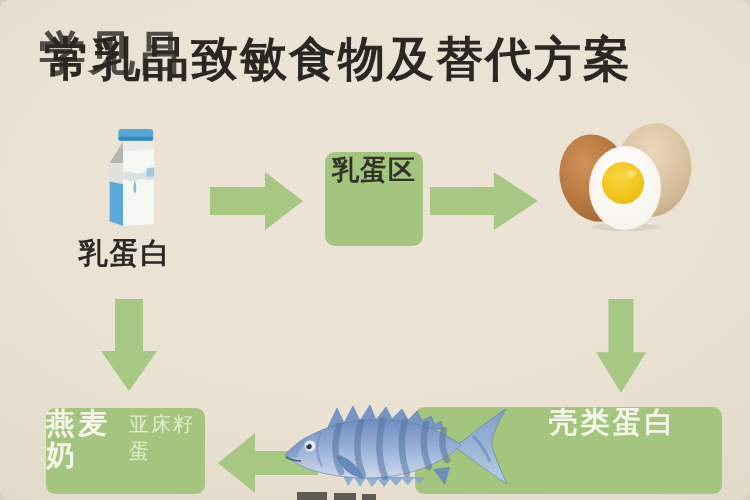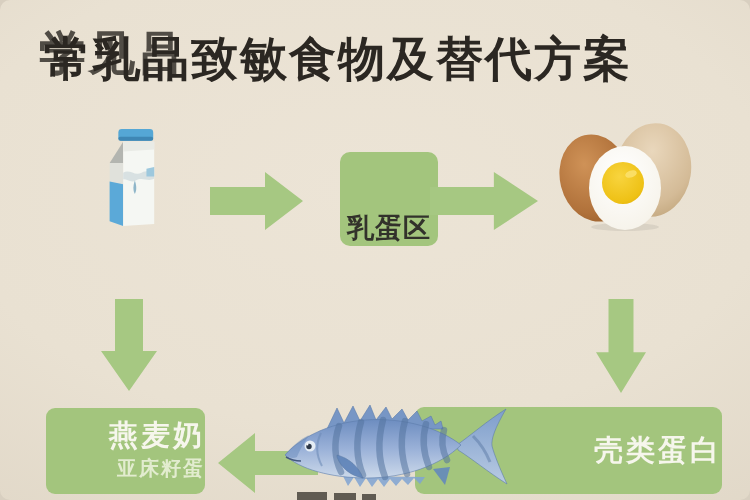--- a/index.html
+++ b/index.html
@@ -15,34 +15,34 @@
   }
   .title{left:44px;top:28px;}
   .title-artifact{left:39px;top:22px;opacity:.8;}
   .item-label{
     position:absolute;font-size:29px;font-weight:800;color:#2a2925;
     letter-spacing:2px;text-align:center;
   }
   .milk-label{left:65px;top:234px;width:120px;}
   .eggs-label{left:550px;top:234px;width:145px;}
   .center-box{
-    position:absolute;left:340px;top:152px;width:98px;height:94px;
-    background:#a3c57d;border-radius:10px;display:flex;align-items:flex-end;
+    position:absolute;left:325px;top:152px;width:98px;height:94px;
+    background:#a3c57d;border-radius:10px;display:flex;align-items:flex-start;
     justify-content:center;font-size:27px;font-weight:700;color:#32322b;
     letter-spacing:1px;
   }
   .alt-box{
     position:absolute;background:#a3c57d;border-radius:9px;color:#f6f6ec;
-    display:flex;flex-direction:column;align-items:flex-end;justify-content:center;
+    display:flex;flex-direction:row;align-items:flex-start;justify-content:center;
     z-index:1;
   }
   .alt-box-left{left:46px;top:408px;width:159px;height:86px;}
   .alt-box-right{left:415px;top:407px;width:307px;height:87px;padding-left:88px;box-sizing:border-box;gap:31px;}
   .alt-title{font-size:29px;font-weight:800;letter-spacing:3px;line-height:1.1;}
-  .alt-subtitle{font-size:20px;font-weight:700;letter-spacing:2px;color:#eef3de;opacity:.85;margin-top:3px;}
+  .alt-subtitle{font-size:20px;font-weight:400;letter-spacing:2px;color:#eef3de;opacity:.85;margin-top:3px;}
   .arrow{position:absolute;}
   .arrow polygon{fill:#a6c882;}
   .arrow-r1{left:210px;top:170px;width:93px;height:62px;}
   .arrow-r2{left:430px;top:170px;width:108px;height:62px;}
   .arrow-d1{left:101px;top:299px;width:56px;height:92px;}
   .arrow-d2{left:596px;top:299px;width:50px;height:94px;}
   .arrow-l1{left:218px;top:431px;width:100px;height:64px;z-index:2;}
   .milk-svg{position:absolute;left:98px;top:127px;width:62px;height:103px;}
   .eggs-svg{position:absolute;left:553px;top:118px;width:140px;height:114px;}
   .fish-svg{position:absolute;left:283px;top:393px;width:228px;height:107px;z-index:5;}
@@ -64,20 +64,21 @@
     <rect x="21" y="9" width="36" height="4" rx="2" fill="#3f87b4"></rect>
     <polygon points="12,36 26,14 26,36" fill="#b3b5b0"></polygon>
     <polygon points="12,36 26,36 26,101 12,96" fill="#e0e1db"></polygon>
     <polygon points="12,55 26,58 26,101 12,96" fill="#5ba9d8"></polygon>
     <polygon points="26,14 58,14 58,99 26,101" fill="#f5f7f3"></polygon>
     <polygon points="26,14 58,14 58,22 26,24" fill="#e9ebe6"></polygon>
     <path d="M26,46 C33,42 38,50 45,46 C50,43 54,46 58,43 L58,52 C52,56 46,50 39,54 C34,57 29,52 26,53 Z" fill="#d8e1e2"></path>
     <path d="M50,42 L58,40 L58,50 L50,50 Z" fill="#9dc8dd"></path>
     <path d="M38,54 C40,60 40,64 38,68 C36,64 36,60 38,54 Z" fill="#8fb6c9"></path>
   </svg>
+  <div class="item-label milk-label">乳蛋白</div>
 
   <svg class="arrow arrow-r1" viewBox="0 0 93 62" preserveAspectRatio="none">
     <polygon points="0,17 55,17 55,2 93,31 55,60 55,45 0,45"></polygon>
   </svg>
 
   <div class="center-box">
     <span>乳蛋区</span>
   </div>
 
   <svg class="arrow arrow-r2" viewBox="0 0 93 62" preserveAspectRatio="none">

